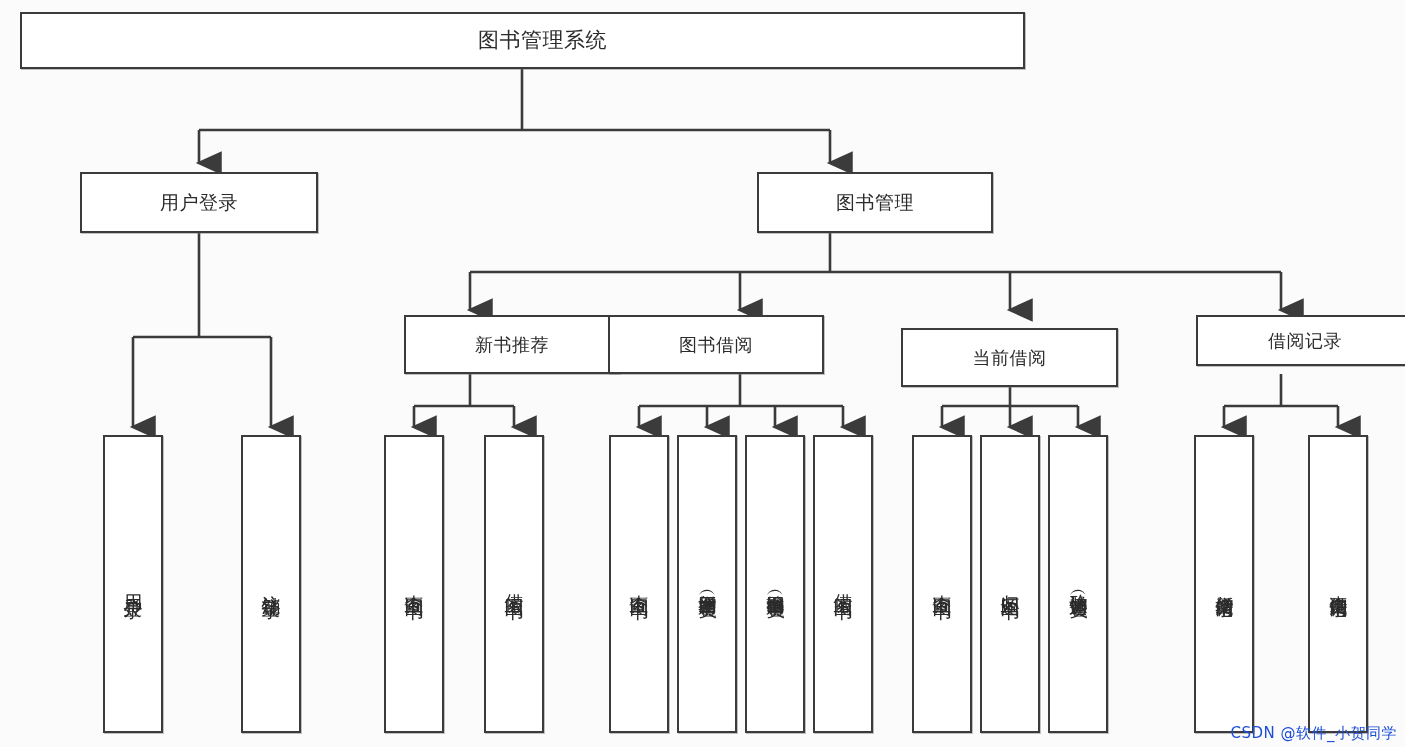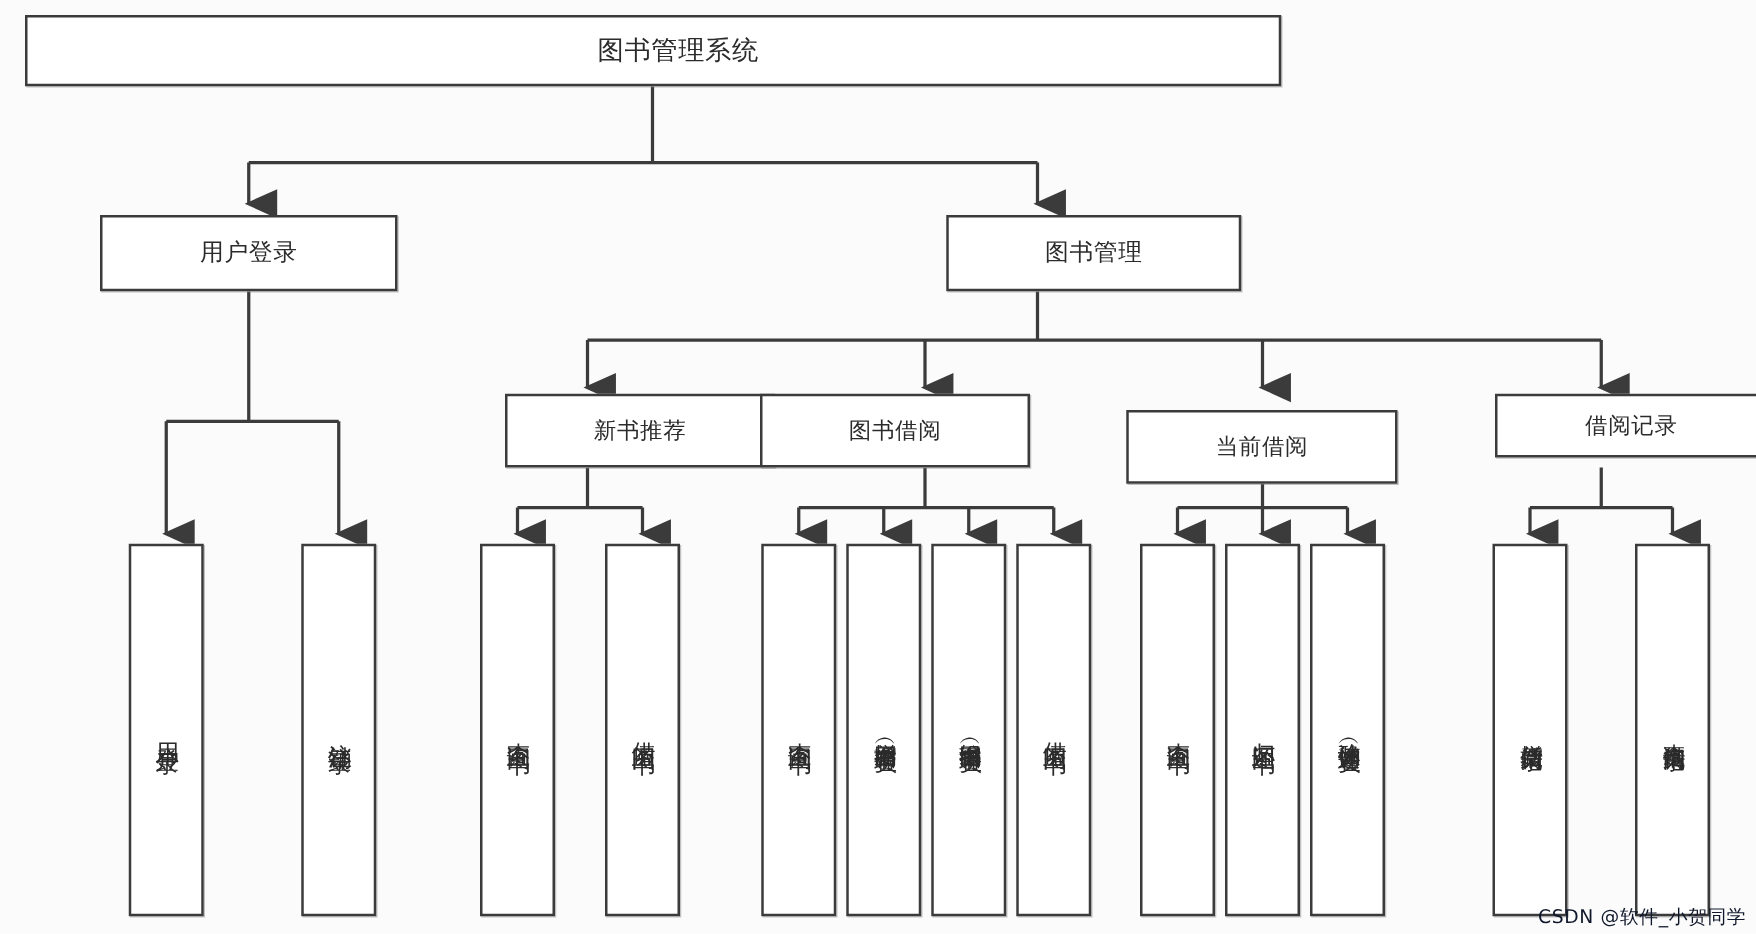--- a/index.html
+++ b/index.html
@@ -58,21 +58,21 @@
   }
   .node.leaf.tall .label {
     font-size: 18px;
     letter-spacing: 1px;
   }
   #watermark {
     position: absolute;
     right: 8px;
     bottom: 4px;
     font-size: 15px;
-    color: #0f172a;
+    color: #1d4ed8;
     letter-spacing: 0.5px;
     font-family: "DejaVu Sans", "Liberation Sans", sans-serif;
     white-space: nowrap;
   }
 </style>
 </head>
 <body>
 
 <div id="canvas">
 

